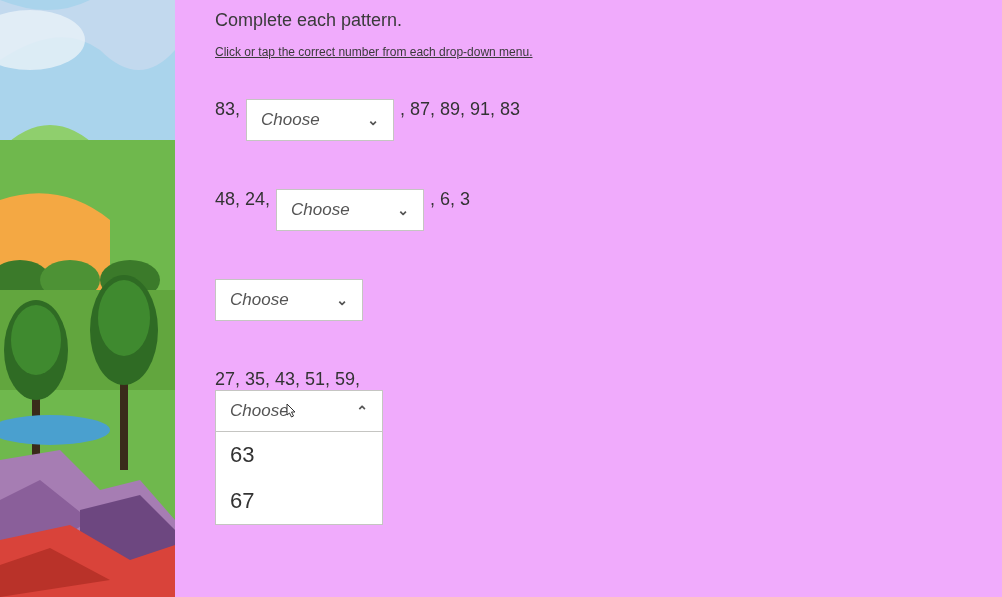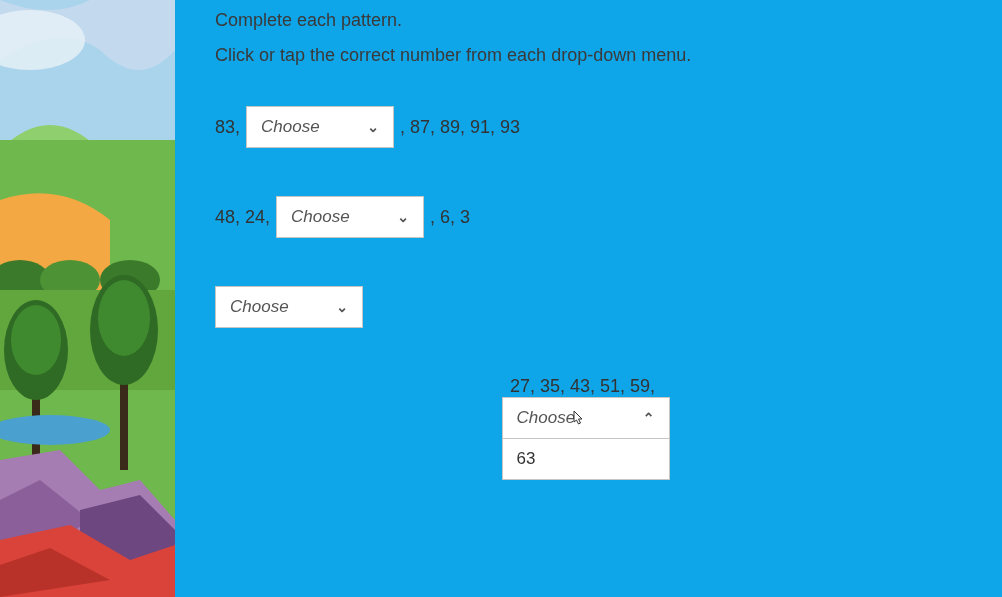--- a/index.html
+++ b/index.html
@@ -22,38 +22,39 @@
       background: linear-gradient(180deg, #b8d4e8 0%, #98c5e0 15%, #7fb85c 45%, #6ba843 60%, #5e9638 100%);
       overflow: hidden;
     }
     .sidebar svg {
       width: 100%;
       height: 100%;
     }
     .content {
       flex: 1;
       padding: 10px 46px 20px 40px;
-      background: #0ea5e9;
+      background: #f0abfc;
       color: #333;
     }
     .instruction-title {
       font-size: 18px;
       color: #3a3a3a;
       margin-bottom: 14px;
       font-weight: 500;
     }
     .instruction-sub {
-      font-size: 18px;
+      font-size: 12px;
       color: #3a3a3a;
       margin-bottom: 40px;
       font-weight: 500;
+      text-decoration: underline;
     }
     .pattern-row {
       display: flex;
-      align-items: center;
+      align-items: flex-start;
       margin-bottom: 48px;
       font-size: 18px;
       color: #333;
     }
     .pattern-text {
       margin-right: 6px;
     }
     .pattern-text-after {
       margin-left: 6px;
     }
@@ -112,21 +113,21 @@
       top: 100%;
       left: 0;
       right: 0;
       background: #fff;
       border: 1px solid #c5c5c2;
       border-top: none;
       z-index: 10;
     }
     .option {
       padding: 10px 14px;
-      font-size: 17px;
+      font-size: 22px;
       color: #333;
       cursor: pointer;
       font-style: normal;
     }
   </style>
 </head>
 <body>
 
 <div class="sidebar">
   <svg viewBox="0 0 175 597" preserveAspectRatio="xMidYMid slice">
@@ -167,21 +168,21 @@
 <div class="content">
   <div class="instruction-title">Complete each pattern.</div>
   <div class="instruction-sub">Click or tap the correct number from each drop-down menu.</div>
 
   <div class="pattern-row">
     <span class="pattern-text">83,</span>
     <span class="dropdown">
       <span>Choose</span>
       <span class="chev">⌄</span>
     </span>
-    <span class="pattern-text-after">, 87, 89, 91, 93</span>
+    <span class="pattern-text-after">, 87, 89, 91, 83</span>
   </div>
 
   <div class="pattern-row">
     <span class="pattern-text">48, 24,</span>
     <span class="dropdown">
       <span>Choose</span>
       <span class="chev">⌄</span>
     </span>
     <span class="pattern-text-after">, 6, 3</span>
   </div>
@@ -200,17 +201,18 @@
         <span>Choose</span>
         <span class="cursor-icon">
           <svg width="16" height="18" viewBox="0 0 16 18">
             <path d="M4 1 L4 12 L6.5 10 L8.5 14 L10.5 13 L8.5 9 L12 9 Z" fill="#fff" stroke="#333" stroke-width="1"></path>
           </svg>
         </span>
         <span class="chev">⌃</span>
       </span>
       <div class="options">
         <div class="option">63</div>
+        <div class="option">67</div>
       </div>
     </span>
   </div>
 
 </div>
 
 </body></html>

